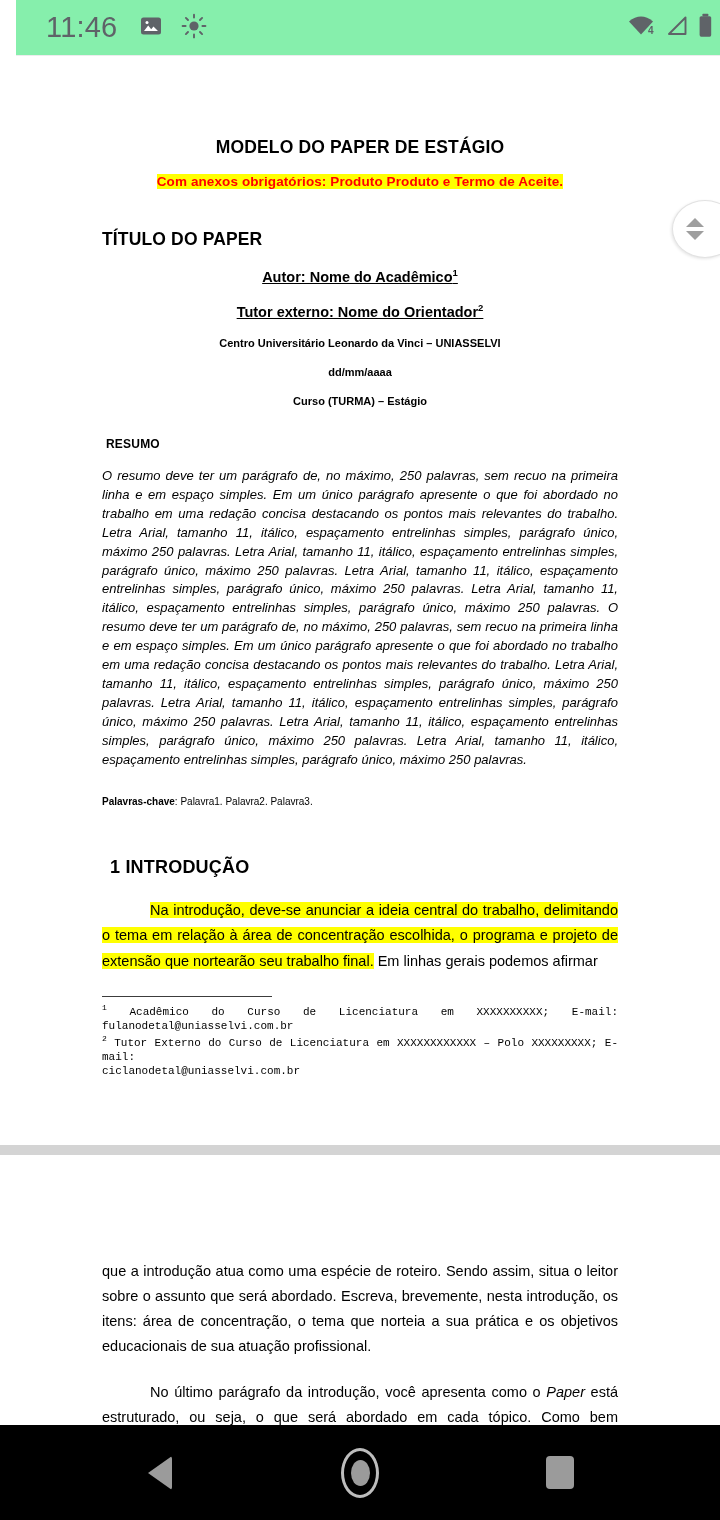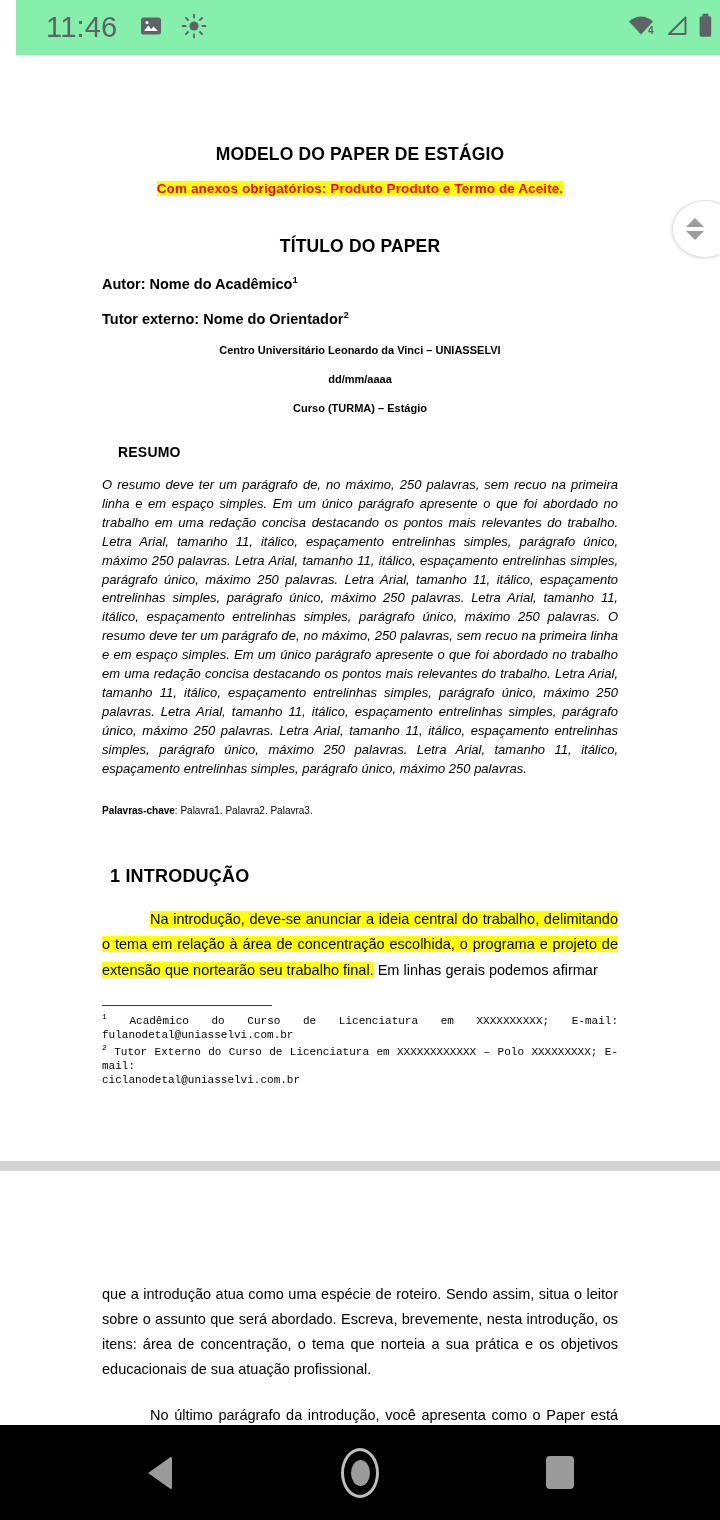--- a/index.html
+++ b/index.html
@@ -64,21 +64,21 @@
     width: 720px;
     height: 1368px;
     background: #ffffff;
     overflow: hidden;
   }
   .page {
     position: relative;
     width: 720px;
     background: #ffffff;
     box-sizing: border-box;
-    padding: 11px 102px;
+    padding: 4px 102px;
   }
   .page-gap {
     width: 720px;
     height: 10px;
     background: #d4d4d4;
   }
   .page-pad-top-1 { height: 76px; }
   .page-pad-top-2 { height: 80px; }
 
   
@@ -96,47 +96,48 @@
     font-size: 0;
   }
   .subtitle-hl span {
     font-size: 13.5px;
     font-weight: bold;
     color: #ff0000;
     background: #ffff00;
     letter-spacing: 0.1px;
   }
   .paper-title {
-    text-align: center;
+    text-align: left;
     font-size: 17.5px;
     font-weight: bold;
     margin: 40px 0 0 0;
     letter-spacing: 0.15px;
   }
   .author-line {
-    text-align: left;
+    text-align: center;
     font-size: 14.5px;
     font-weight: bold;
     margin: 17px 0 0 0;
+    text-decoration: underline;
   }
   .author-line sup, .center-line sup {
     font-size: 9.5px;
     vertical-align: super;
     font-weight: bold;
   }
   .center-line {
     text-align: center;
     font-size: 11px;
     margin: 17px 0 0 0;
     font-weight: bold;
   }
   .section-head {
-    font-size: 14px;
-    font-weight: bold;
-    margin: 30px 0 0 16px;
+    font-size: 12px;
+    font-weight: bold;
+    margin: 30px 0 0 4px;
     letter-spacing: 0.2px;
   }
   .abstract {
     font-size: 13px;
     font-style: italic;
     text-align: justify;
     line-height: 1.46;
     margin: 16px 0 0 0;
   }
   .keywords {
@@ -153,21 +154,21 @@
     letter-spacing: 0.2px;
   }
   .body-par {
     font-size: 14.5px;
     text-align: justify;
     line-height: 1.74;
     margin: 20px 0 0 0;
   }
   .body-par.indent { text-indent: 48px; }
   .hl { background: #ffff00; }
-  .it { }
+  .it { font-style: italic; }
 
   
   .footnotes {
     margin-top: 20px;
     padding-top: 2px;
   }
   .fn-rule {
     width: 170px;
     height: 0;
     border-top: 1px solid #3c3c3c;

